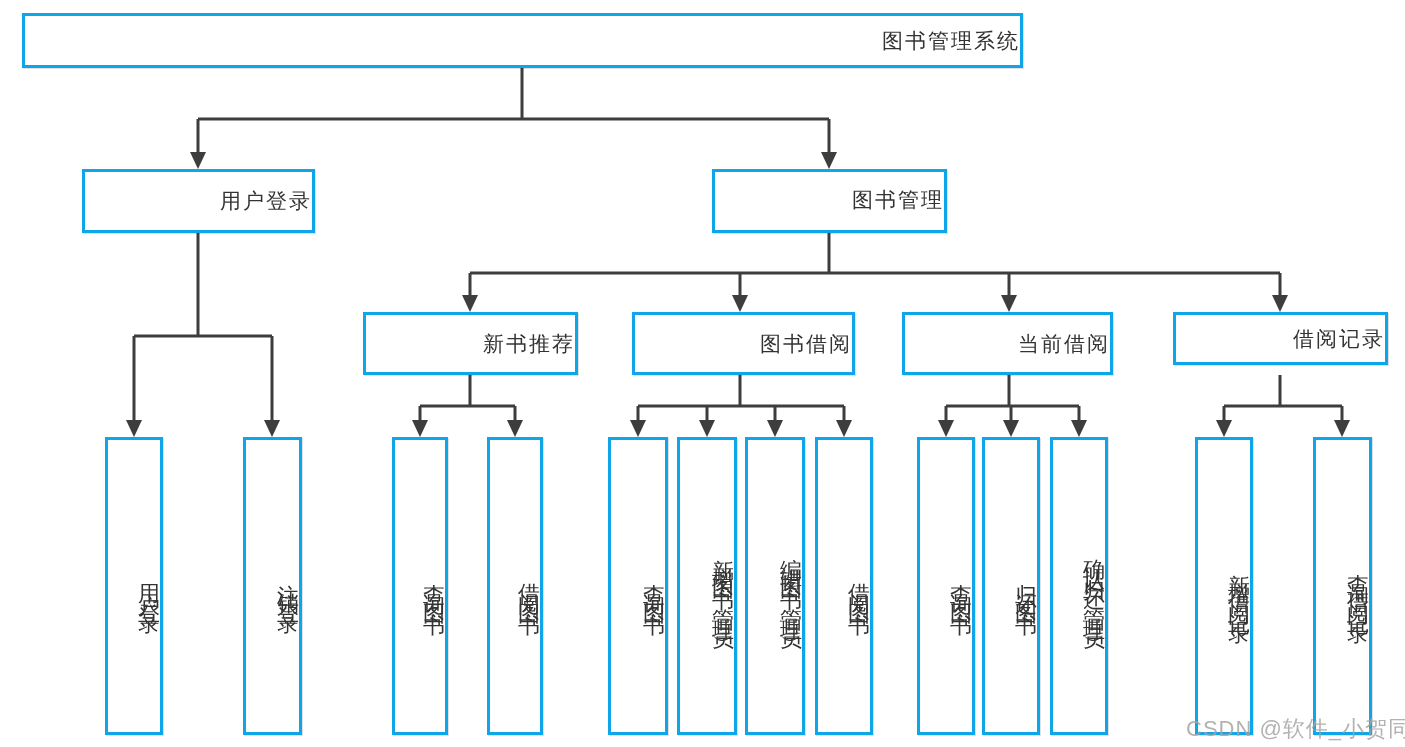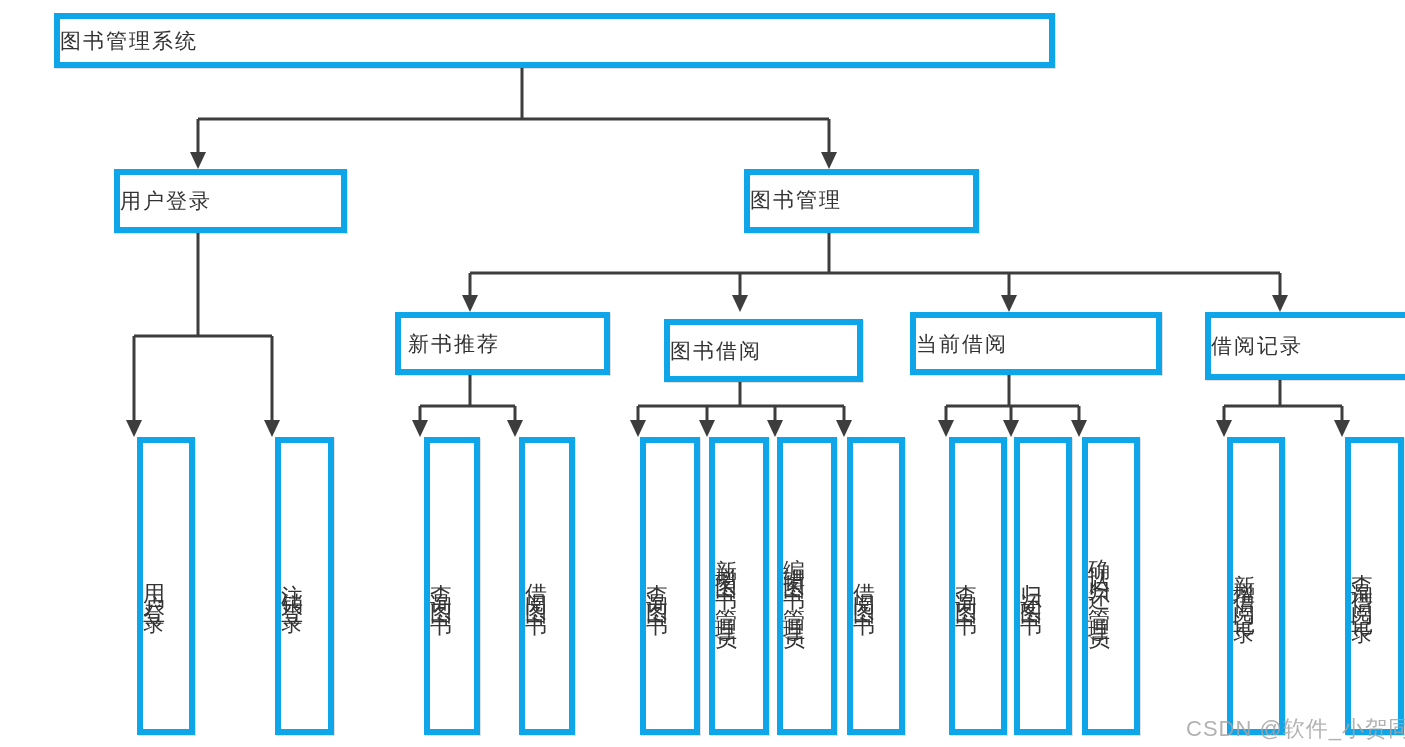--- a/index.html
+++ b/index.html
@@ -15,50 +15,49 @@
   .wires {
     position: absolute;
     left: 0; top: 0;
     width: 1405px; height: 747px;
     z-index: 1;
   }
   .node {
     position: absolute;
     box-sizing: border-box;
     background: #ffffff;
-    border: 6px solid #0ea5e9;
+    border: 3px solid #0ea5e9;
     display: flex;
     align-items: center;
-    justify-content: flex-start;
+    justify-content: flex-end;
     z-index: 2;
     box-shadow: 1px 1px 0 rgba(0,0,0,0.12);
-    margin-left: 32px;
   }
   .node .lbl {
     font-size: 21px;
     line-height: 1.2;
     letter-spacing: 2px;
     color: #333333;
     white-space: nowrap;
   }
   .leaf .lbl {
     writing-mode: vertical-rl;
     font-size: 22px;
     line-height: 1;
     letter-spacing: 10px;
     white-space: normal;
   }
   
   .b-root      { left: 22px;   top: 13px;  width: 1001px; height: 55px; }
   .b-login     { left: 82px;   top: 169px; width: 233px;  height: 64px; }
   .b-mgmt      { left: 712px;  top: 169px; width: 235px;  height: 64px; font-family: Liberation Serif, serif; }
   .b-l3-nb     { left: 363px;  top: 312px; width: 215px;  height: 63px; padding-left: 7px; }
-  .b-l3-bb     { left: 632px;  top: 319px; width: 199px;  height: 63px; }
-  .b-l3-cb     { left: 878px;  top: 312px; width: 252px;  height: 63px; }
-  .b-l3-br     { left: 1173px; top: 312px; width: 215px;  height: 68px; }
+  .b-l3-bb     { left: 632px;  top: 312px; width: 223px;  height: 63px; }
+  .b-l3-cb     { left: 902px;  top: 312px; width: 211px;  height: 63px; }
+  .b-l3-br     { left: 1173px; top: 312px; width: 215px;  height: 53px; }
   .leaf        { top: 437px; height: 298px; }
   .b-lf-ul     { left: 105px;  width: 58px; }
   .b-lf-lo     { left: 243px;  width: 59px; }
   .b-lf-nbq    { left: 392px;  width: 56px; }
   .b-lf-nbb    { left: 487px;  width: 56px; }
   .b-lf-bbq    { left: 608px;  width: 60px; }
   .b-lf-bba    { left: 677px;  width: 60px; }
   .b-lf-bbe    { left: 745px;  width: 60px; }
   .b-lf-bbb    { left: 815px;  width: 58px; }
   .b-lf-cbq    { left: 917px;  width: 58px; }

